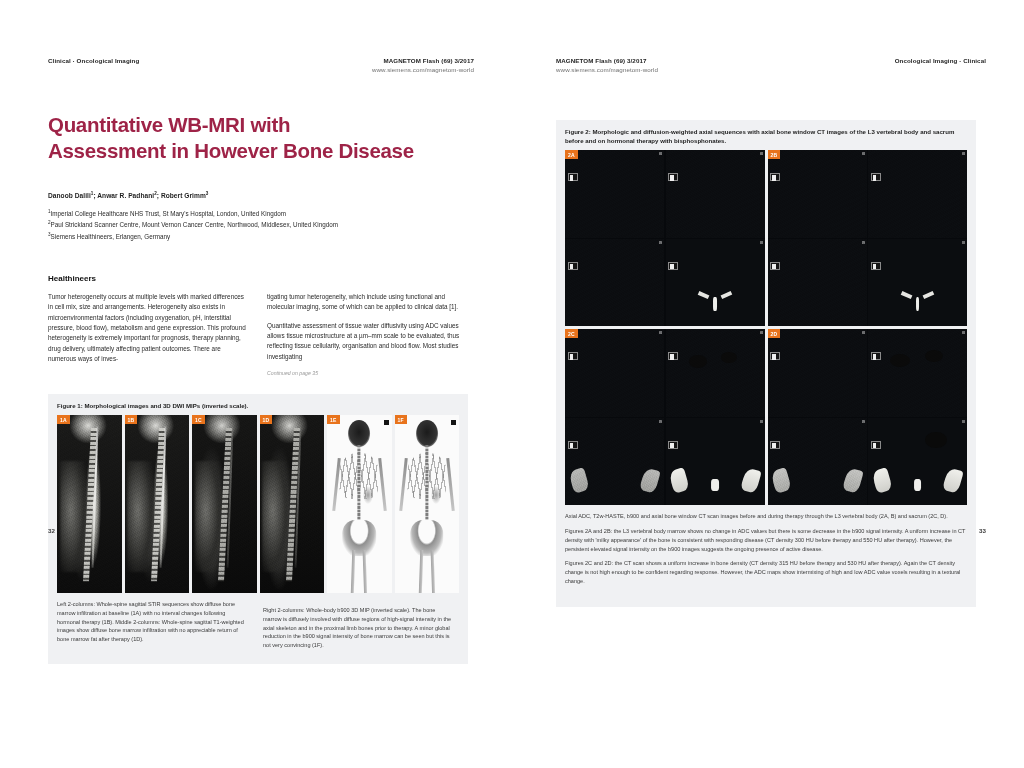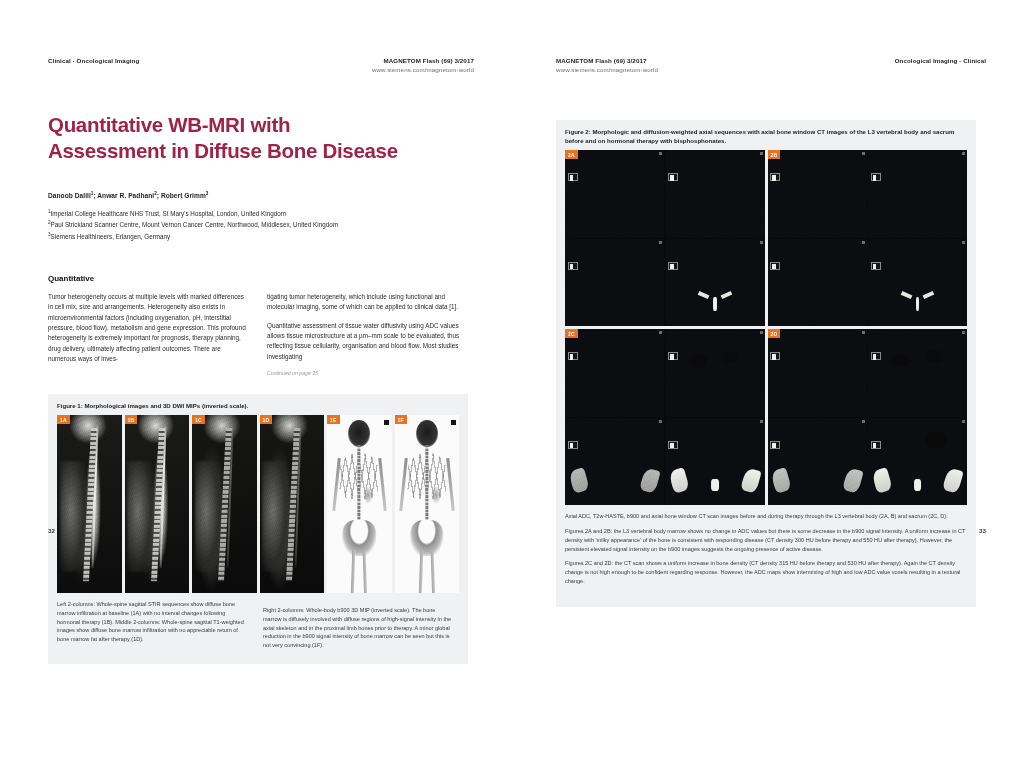--- a/index.html
+++ b/index.html
@@ -379,36 +379,36 @@
     <div class="runhead runhead-left">
       <b>Clinical · Oncological Imaging</b>
     </div>
     <div class="runhead runhead-right">
       <b>MAGNETOM Flash (69) 3/2017</b><br>
       <span class="url">www.siemens.com/magnetom-world</span>
     </div>
 
     <div class="title">
       <div>Quantitative WB-MRI with</div>
-      <div>Assessment in Diffuse Bone Disease</div>
+      <div>Assessment in However Bone Disease</div>
     </div>
 
     <div class="authors">
       <span>Danoob Dalili</span><sup>1</sup>;
       <span>Anwar R. Padhani</span><sup>2</sup>;
       <span>Robert Grimm</span><sup>3</sup>
     </div>
 
     <div class="affil">
       <div><sup>1</sup><span>Imperial College Healthcare NHS Trust, St Mary's Hospital, London, United Kingdom</span></div>
       <div><sup>2</sup><span>Paul Strickland Scanner Centre, Mount Vernon Cancer Centre, Northwood, Middlesex, United Kingdom</span></div>
       <div><sup>3</sup><span>Siemens Healthineers, Erlangen, Germany</span></div>
     </div>
 
-    <div class="sec-head">Quantitative</div>
+    <div class="sec-head">Healthineers</div>
 
     <div class="cols">
       <div class="col">
         <p>Tumor heterogeneity occurs at multiple levels with marked differences in cell mix, size and arrangements. Heterogeneity also exists in microenvironmental factors (including oxygenation, pH, interstitial pressure, blood flow), metabolism and gene expression. This profound heterogeneity is extremely important for prognosis, therapy planning, drug delivery, ultimately affecting patient outcomes. There are numerous ways of inves-</p>
       </div>
       <div class="col">
         <p>tigating tumor heterogeneity, which include using functional and molecular imaging, some of which can be applied to clinical data [1].</p>
         <p>Quantitative assessment of tissue water diffusivity using ADC values allows tissue microstructure at a µm–mm scale to be evaluated, thus reflecting tissue cellularity, organisation and blood flow. Most studies investigating</p>
         <div class="contd">Continued on page 35</div>
       </div>

